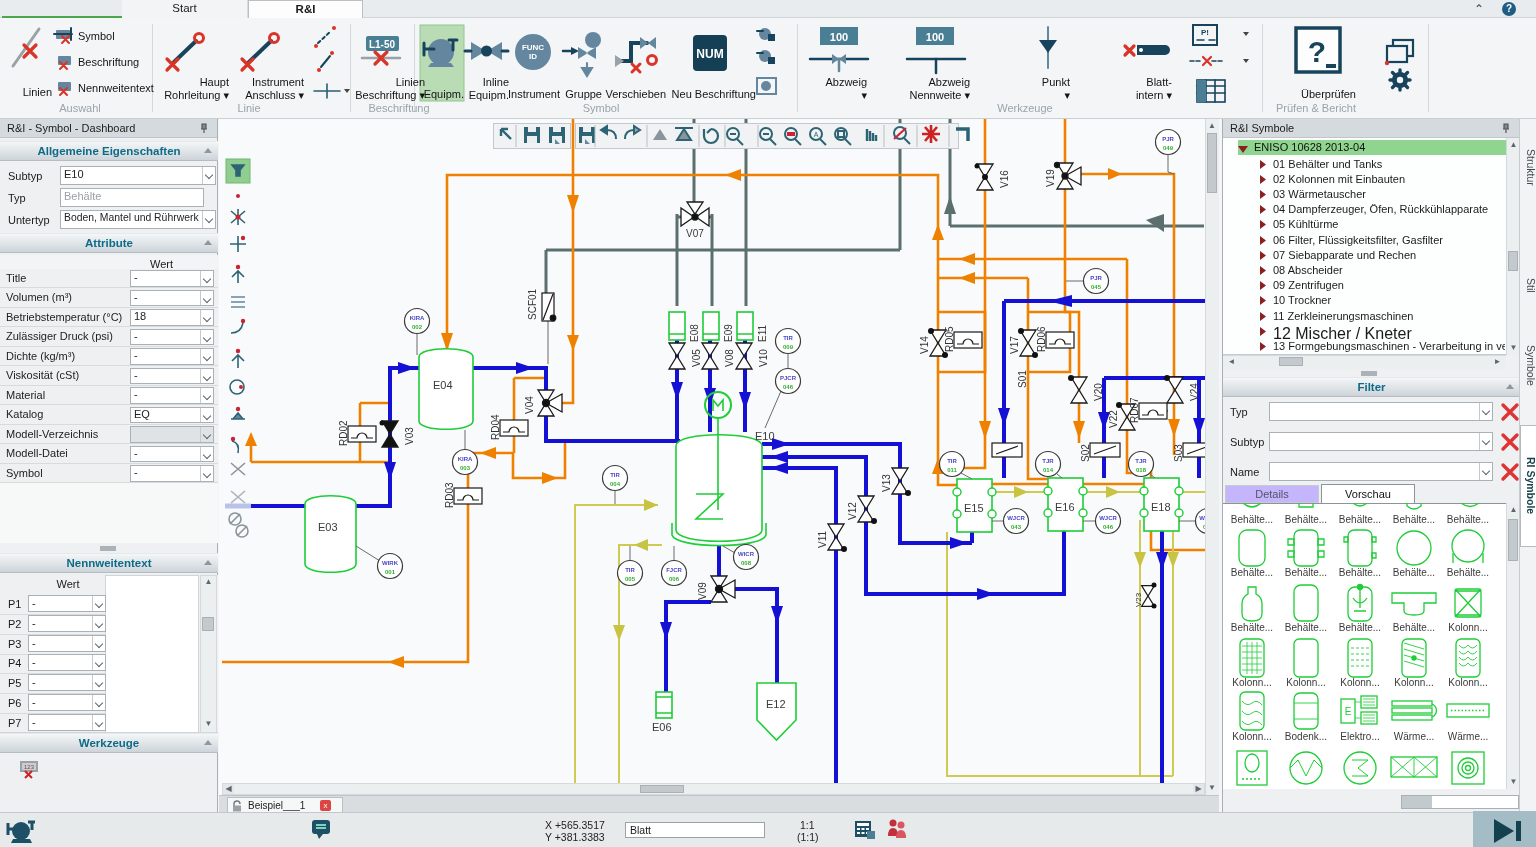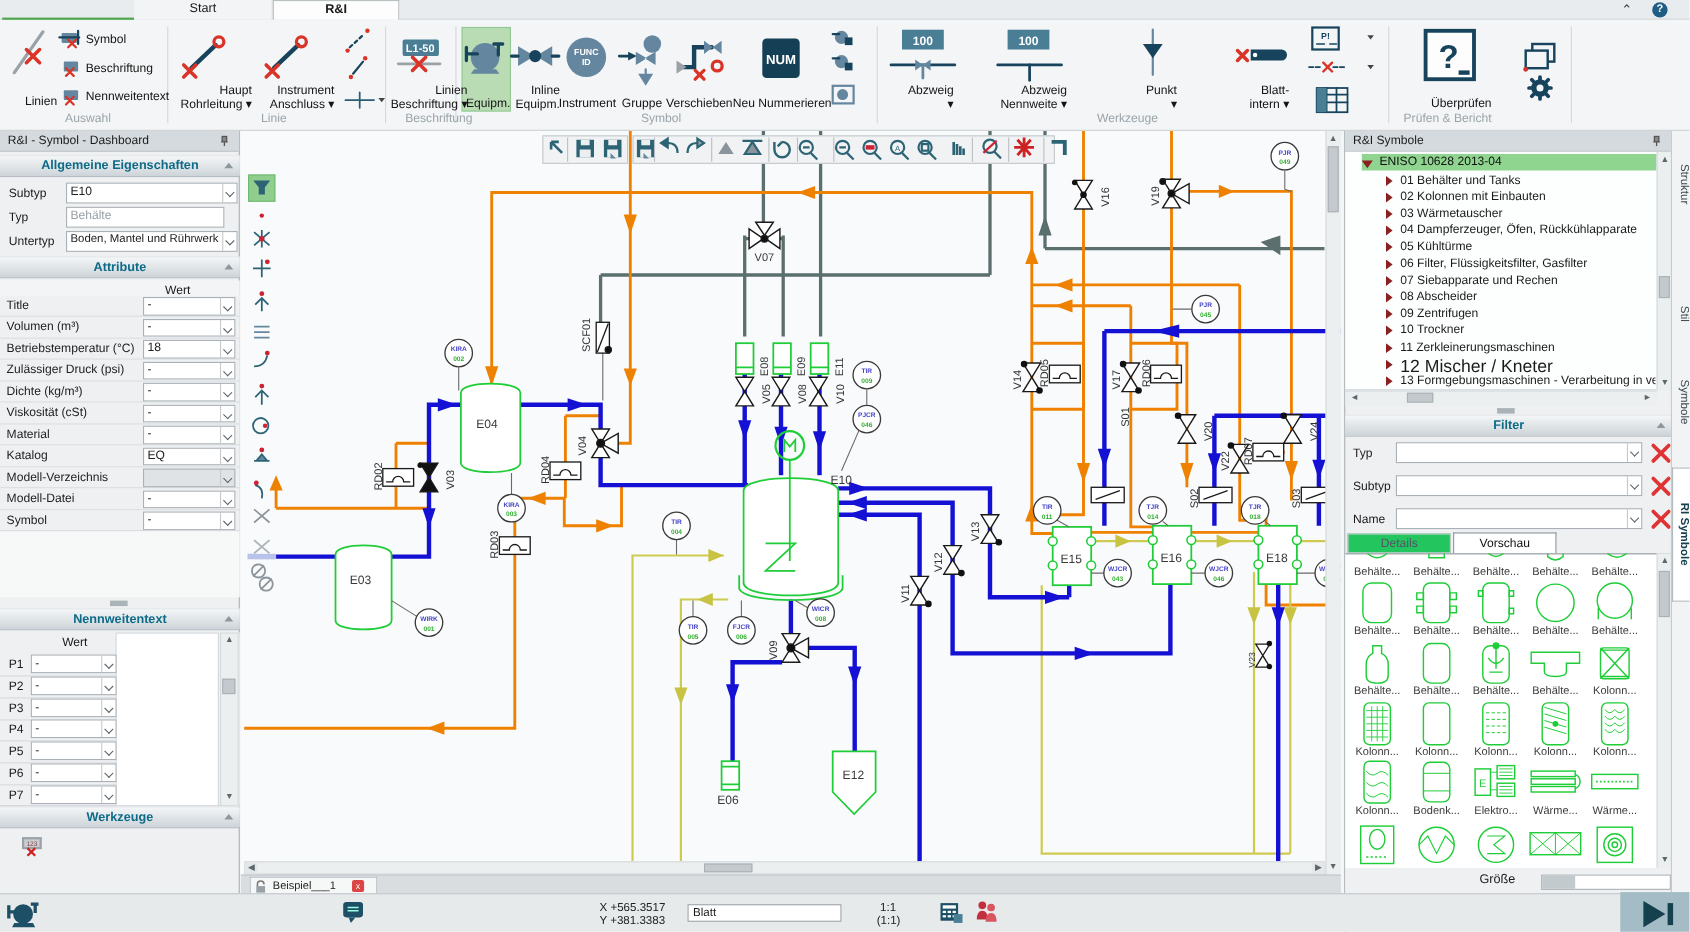--- a/index.html
+++ b/index.html
@@ -191,21 +191,21 @@
 <div class="rtxt" style="left:78px;top:38px;text-align:left">Beschriftung</div>
 <div class="rtxt" style="left:78px;top:64px;text-align:left">Nennweitentext</div>
 <div class="rtxt" style="left:145px;top:58px;width:84px;line-height:13px">Haupt<br>Rohrleitung ▾</div>
 <div class="rtxt" style="left:220px;top:58px;width:84px;line-height:13px">Instrument<br>Anschluss ▾</div>
 <div class="rtxt" style="left:341px;top:58px;width:84px;line-height:13px">Linien<br>Beschriftung ▾</div>
 <div class="rtxt" style="left:420px;top:70px;width:44px">Equipm.</div>
 <div class="rtxt" style="left:465px;top:58px;width:44px;line-height:13px">Inline<br>Equipm.</div>
 <div class="rtxt" style="left:508px;top:70px;width:52px">Instrument</div>
 <div class="rtxt" style="left:560px;top:70px;width:42px">Gruppe</div>
 <div class="rtxt" style="left:604px;top:70px;width:62px">Verschieben</div>
-<div class="rtxt" style="left:664px;top:70px;width:92px">Neu Nummerieren</div>
+<div class="rtxt" style="left:664px;top:70px;width:92px">Neu Beschriftung</div>
 <div class="rtxt" style="left:811px;top:58px;width:56px;line-height:13px">Abzweig<br>▾</div>
 <div class="rtxt" style="left:900px;top:58px;width:70px;line-height:13px">Abzweig<br>Nennweite ▾</div>
 <div class="rtxt" style="left:1026px;top:58px;width:44px;line-height:13px">Punkt<br>▾</div>
 <div class="rtxt" style="left:1118px;top:58px;width:54px;line-height:13px">Blatt-<br>intern ▾</div>
 <div class="rtxt" style="left:1280px;top:70px;width:76px">Überprüfen</div>
 <div class="rlabel" style="left:45px;width:70px">Auswahl</div>
 <div class="rlabel" style="left:214px;width:70px">Linie</div>
 <div class="rlabel" style="left:355px;width:88px">Beschriftung</div>
 <div class="rlabel" style="left:567px;width:68px">Symbol</div>
 <div class="rlabel" style="left:980px;width:90px">Werkzeuge</div>
@@ -915,21 +915,21 @@
 <svg width="22" height="22" style="position:absolute;left:276px;top:312px">
       <path d="M4 4 l14 14 M18 4 l-14 14" stroke="#e03434" stroke-width="3.4" stroke-linecap="round"></path>
     </svg>
 <div class="flabel" style="left:7px;top:347px">Name</div>
 <div class="combo" style="left:46px;top:343px;width:224px;height:19px">
       <span class="da"></span>
     </div>
 <svg width="22" height="22" style="position:absolute;left:276px;top:342px">
       <path d="M4 4 l14 14 M18 4 l-14 14" stroke="#e03434" stroke-width="3.4" stroke-linecap="round"></path>
     </svg>
-<div class="abs" style="left:2px;top:366px;width:94px;height:18px;background:#22c55e;border:1px solid #c6cbcf;text-align:center;line-height:17px;color:#556;font-size:11px">Details</div>
+<div class="abs" style="left:2px;top:366px;width:94px;height:18px;background:#c4b5fd;border:1px solid #c6cbcf;text-align:center;line-height:17px;color:#556;font-size:11px">Details</div>
 <div class="abs" style="left:98px;top:365px;width:94px;height:19px;background:#fff;border:1px solid #8a949a;border-bottom:none;text-align:center;line-height:18px;color:#111;font-size:11px">Vorschau</div>
 <div class="abs" style="left:0;top:384px;width:297px;height:286px;background:#fff;border-top:1px solid #8a949a"></div>
 <svg id="prevgrid" width="297" height="286" viewBox="0 0 297 286" style="position:absolute;left:0;top:384px">
       <g stroke="#1ecd37" stroke-width="1.3" fill="none">
 <path d="M20 0 q9 8 18 0 M76 0 v4 h14 v-4 M130 0 q7 6 14 0 M184 0 v3 q7 6 14 0 v-3 M238 0 q9 7 18 0"></path>
 <rect x="16.0" y="27.0" width="26" height="36" rx="8"></rect>
 <rect x="71.0" y="27.0" width="24" height="36" rx="6"></rect>
 <path d="M65 36 h6 v6 h-6 z M65 48 h6 v6 h-6 z M95 36 h6 v6 h-6 z M95 48 h6 v6 h-6 z"></path>
 <rect x="125.0" y="27.0" width="24" height="36" rx="6"></rect>
 <path d="M121 34 h4 v5 h-4 z M149 34 h4 v5 h-4 z M149 50 h4 v5 h-4 z"></path>
@@ -1009,23 +1009,20 @@
 <text x="83" y="237">Bodenk...</text>
 <text x="137" y="237">Elektro...</text>
 <text x="191" y="237">Wärme...</text>
 <text x="245" y="237">Wärme...</text>
 </g>
     </svg>
 <div class="abs" style="left:283px;top:384px;width:14px;height:286px;background:#eceff0;border-left:1px solid #d4d9db"></div>
 <div class="thumb" style="left:285px;top:400px;width:10px;height:42px"></div>
 <div class="abs" style="left:285px;top:386px;width:11px;height:10px;color:#5c666c;font-size:8px;text-align:center">▲</div>
 <div class="abs" style="left:285px;top:658px;width:11px;height:10px;color:#5c666c;font-size:8px;text-align:center">▼</div>
-<div class="abs" style="left:0;top:670px;width:297px;height:28px;background:#eef0f2">
-      <span style="position:absolute;left:122px;top:5px;font-size:11.5px">Größe</span>
-    </div>
 <div class="abs" style="left:178px;top:676px;width:118px;height:14px;background:#fff;border:1px solid #aab1b6"></div>
 <div class="abs" style="left:179px;top:677px;width:30px;height:12px;background:#c3cacd"></div>
   </div>
 <div id="tabstrip" class="abs">
   <div class="vtab" style="top:18px;height:60px;">Struktur</div>
   <div class="vtab" style="top:148px;height:36px;">Stil</div>
   <div class="vtab" style="top:208px;height:76px;">Symbole</div>
   <div class="vtab" style="top:306px;height:122px;background:#fff;border:1px solid #b3bac0;border-right:none;font-weight:bold;color:#16414f;">RI Symbole</div>
 </div>
 <div id="statusbar" class="abs">

